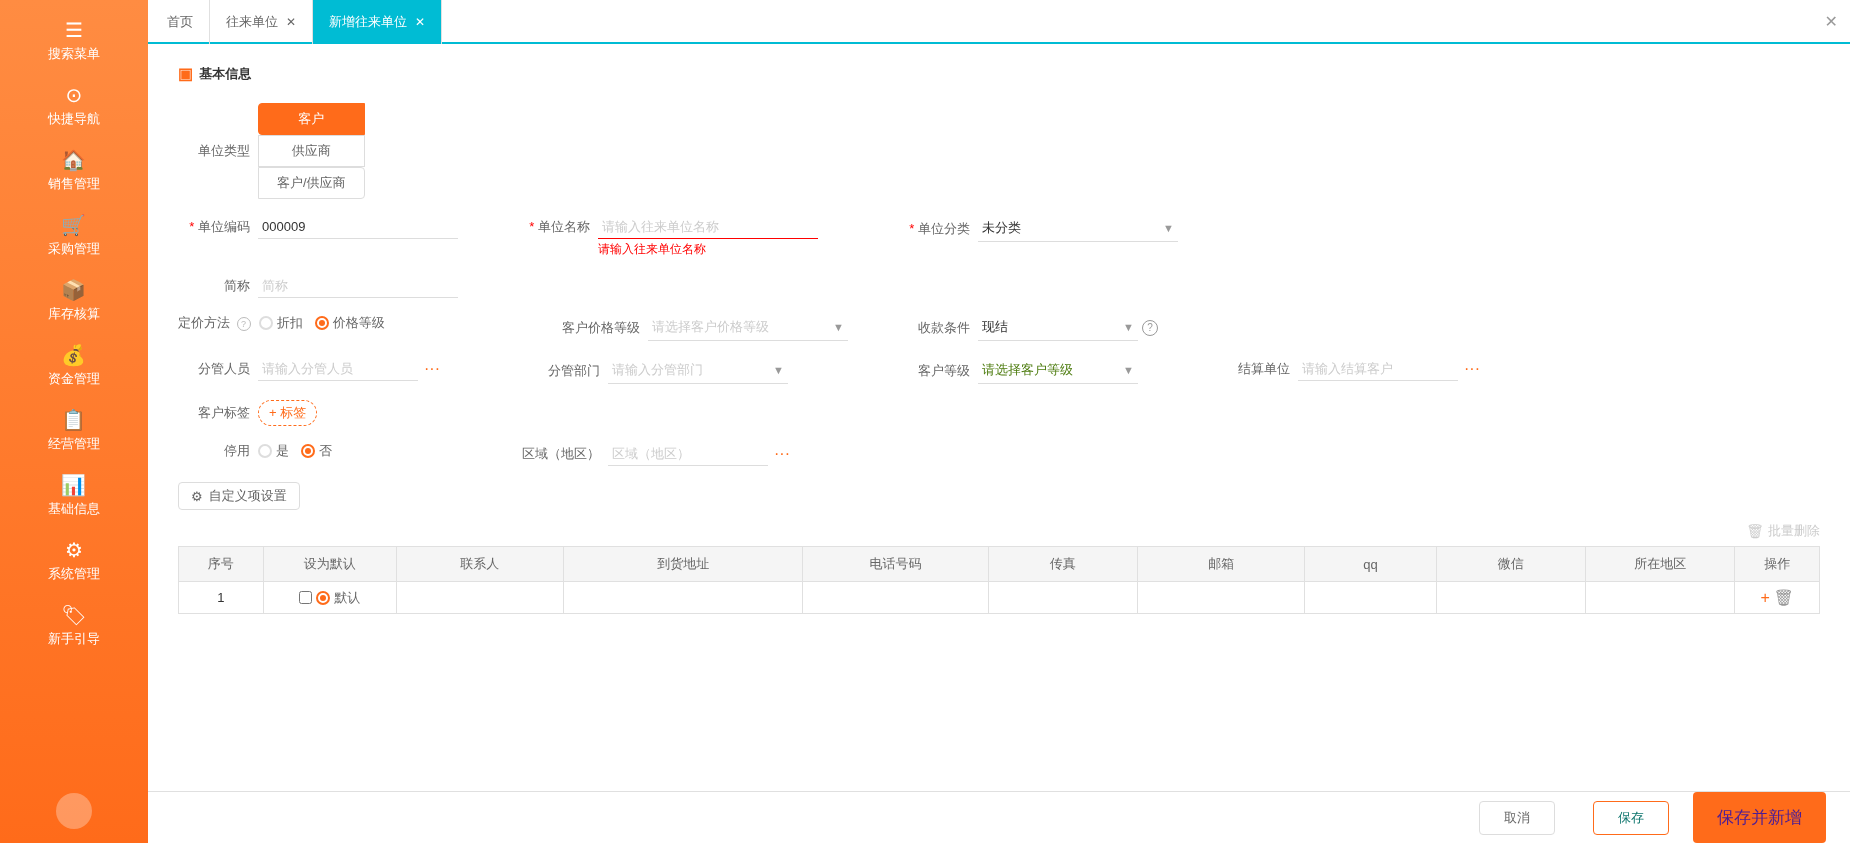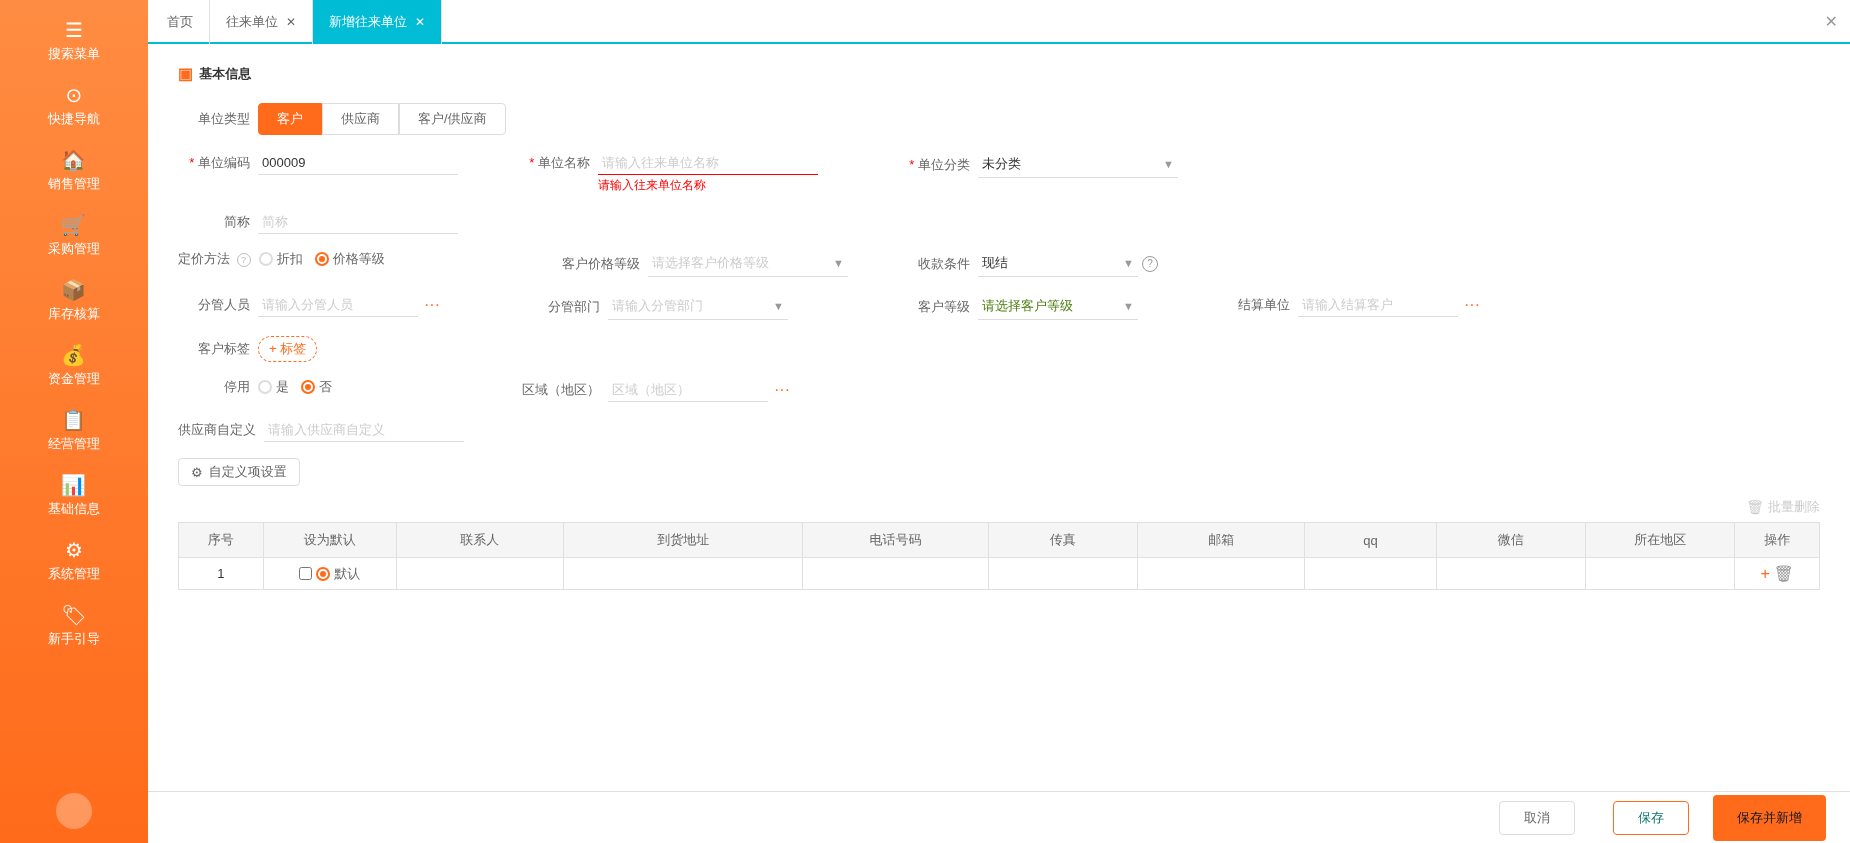--- a/index.html
+++ b/index.html
@@ -155,20 +155,21 @@
       color: red;
       font-size: 12px;
       margin-top: 2px;
       display: block;
     }
 
     
     .type-btn-group {
       display: flex;
       gap: 0;
+      flex-direction: column;
     }
     .type-btn {
       padding: 6px 18px;
       border: 1px solid #ddd;
       background: #fff;
       cursor: pointer;
       font-size: 13px;
       color: #666;
     }
     .type-btn.active {
@@ -310,25 +311,25 @@
       background: #fff;
       color: #0f766e;
       border-radius: 4px;
       cursor: pointer;
       font-size: 13px;
       margin-left: 14px;
     }
     .btn-save-add {
       padding: 14px 24px;
       background: #ff6b1a;
-      color: #0f172a;
+      color: #4c1d95;
       border: none;
       border-radius: 4px;
       cursor: pointer;
-      font-size: 13px;
+      font-size: 17px;
     }
 
     .info-icon {
       display: inline-flex;
       align-items: center;
       justify-content: center;
       width: 16px;
       height: 16px;
       border-radius: 50%;
       border: 1px solid #999;
@@ -574,26 +575,20 @@
           </div>
         </div>
       </div>
       <div class="form-group" style="flex: 0 0 380px;">
         <span class="form-label" style="min-width: 90px;">区域（地区）</span>
         <input type="text" class="form-input" placeholder="区域（地区）" style="width: 160px;">
         <span class="more-btn">···</span>
       </div>
     </div>
 
-    <div class="form-row">
-      <div class="form-group">
-        <span class="form-label">供应商自定义</span>
-        <input type="text" class="form-input" placeholder="请输入供应商自定义" style="width: 200px;">
-      </div>
-    </div>
 
     <div style="margin-top: 16px;">
       <button class="custom-settings-btn">
         <span>⚙</span>
         <span>自定义项设置</span>
       </button>
     </div>
 
     <div class="batch-delete">
       <span style="font-size:14px;">🗑</span>

